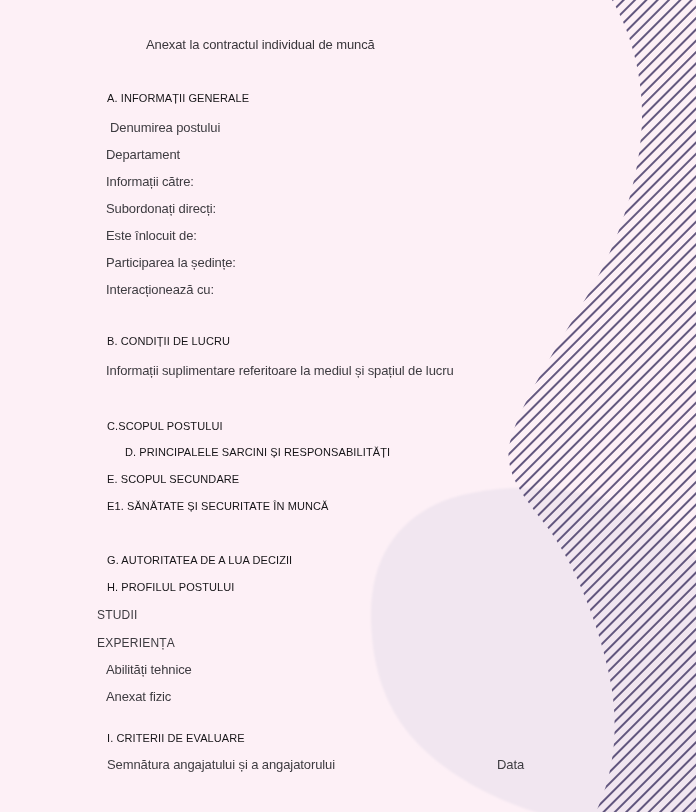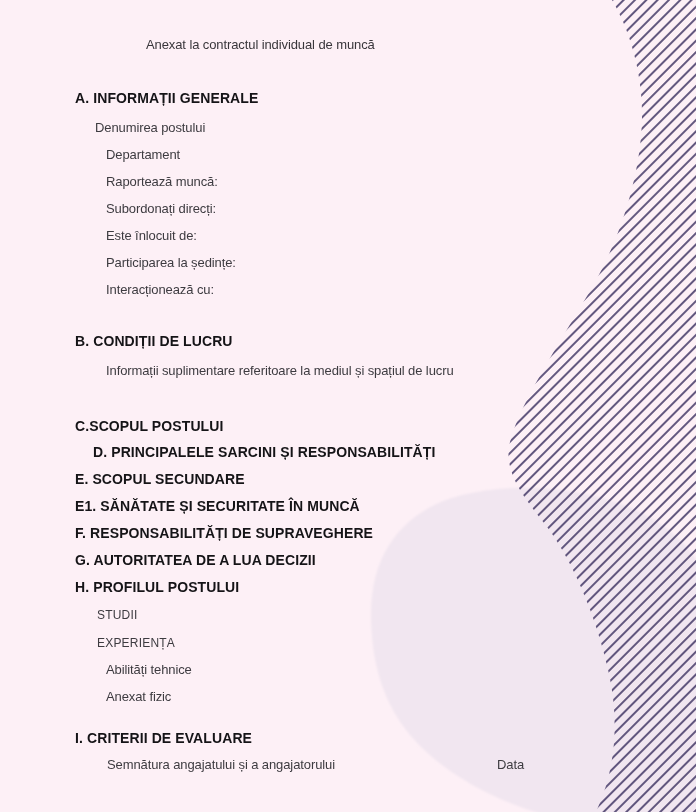--- a/index.html
+++ b/index.html
@@ -28,24 +28,25 @@
   }
   .line{
     position:absolute;
     white-space:nowrap;
     line-height:18px;
     font-size:13px;
     color:var(--text-color);
     letter-spacing:-0.1px;
   }
   .heading{
-    font-weight:bold;
-    font-size:14px;
+    font-weight:normal;
+    font-size:11px;
     color:var(--heading-color);
     letter-spacing:0.1px;
+    margin-left:32px;
   }
   .subhead{
     font-size:12px;
     letter-spacing:0.2px;
   }
   .title-line{
     color:#39363b;
   }
 </style>
 </head>
@@ -78,36 +79,35 @@
              C 572 558, 597 618, 609 674
              C 618 715, 618 765, 596 812
              L 700 816
              L 700 0 Z"></path>
   </svg>
 
   <div class="line title-line" style="top:36px;left:146px">Anexat la contractul individual de muncă</div>
 
   <div class="line heading" style="top:89px;left:75px">A. INFORMAȚII GENERALE</div>
 
-  <div class="line" style="top:119px;left:95px">Denumirea postului</div>
+  <div class="line" style="top:119px;left:110px">Denumirea postului</div>
   <div class="line" style="top:146px;left:106px">Departament</div>
-  <div class="line" style="top:173px;left:106px">Raportează muncă:</div>
+  <div class="line" style="top:173px;left:106px">Informații către:</div>
   <div class="line" style="top:200px;left:106px">Subordonați direcți:</div>
   <div class="line" style="top:227px;left:106px">Este înlocuit de:</div>
   <div class="line" style="top:254px;left:106px">Participarea la ședințe:</div>
   <div class="line" style="top:281px;left:106px">Interacționează cu:</div>
 
   <div class="line heading" style="top:332px;left:75px">B. CONDIȚII DE LUCRU</div>
   <div class="line heading" style="top:417px;left:75px">C.SCOPUL POSTULUI</div>
 
   <div class="line" style="top:362px;left:106px">Informații suplimentare referitoare la mediul și spațiul de lucru</div>
   <div class="line heading" style="top:443px;left:93px">D. PRINCIPALELE SARCINI ȘI RESPONSABILITĂȚI</div>
   <div class="line heading" style="top:470px;left:75px">E. SCOPUL SECUNDARE</div>
   <div class="line heading" style="top:497px;left:75px">E1. SĂNĂTATE ȘI SECURITATE ÎN MUNCĂ</div>
-  <div class="line heading" style="top:524px;left:75px">F. RESPONSABILITĂȚI DE SUPRAVEGHERE</div>
   <div class="line heading" style="top:551px;left:75px">G. AUTORITATEA DE A LUA DECIZII</div>
   <div class="line heading" style="top:578px;left:75px">H. PROFILUL POSTULUI</div>
 
   <div class="line subhead" style="top:606px;left:97px">STUDII</div>
   <div class="line subhead" style="top:634px;left:97px">EXPERIENȚA</div>
   <div class="line" style="top:661px;left:106px">Abilități tehnice</div>
   <div class="line" style="top:688px;left:106px">Anexat fizic</div>
 
   <div class="line" style="top:756px;left:107px">Semnătura angajatului și a angajatorului</div>
 

